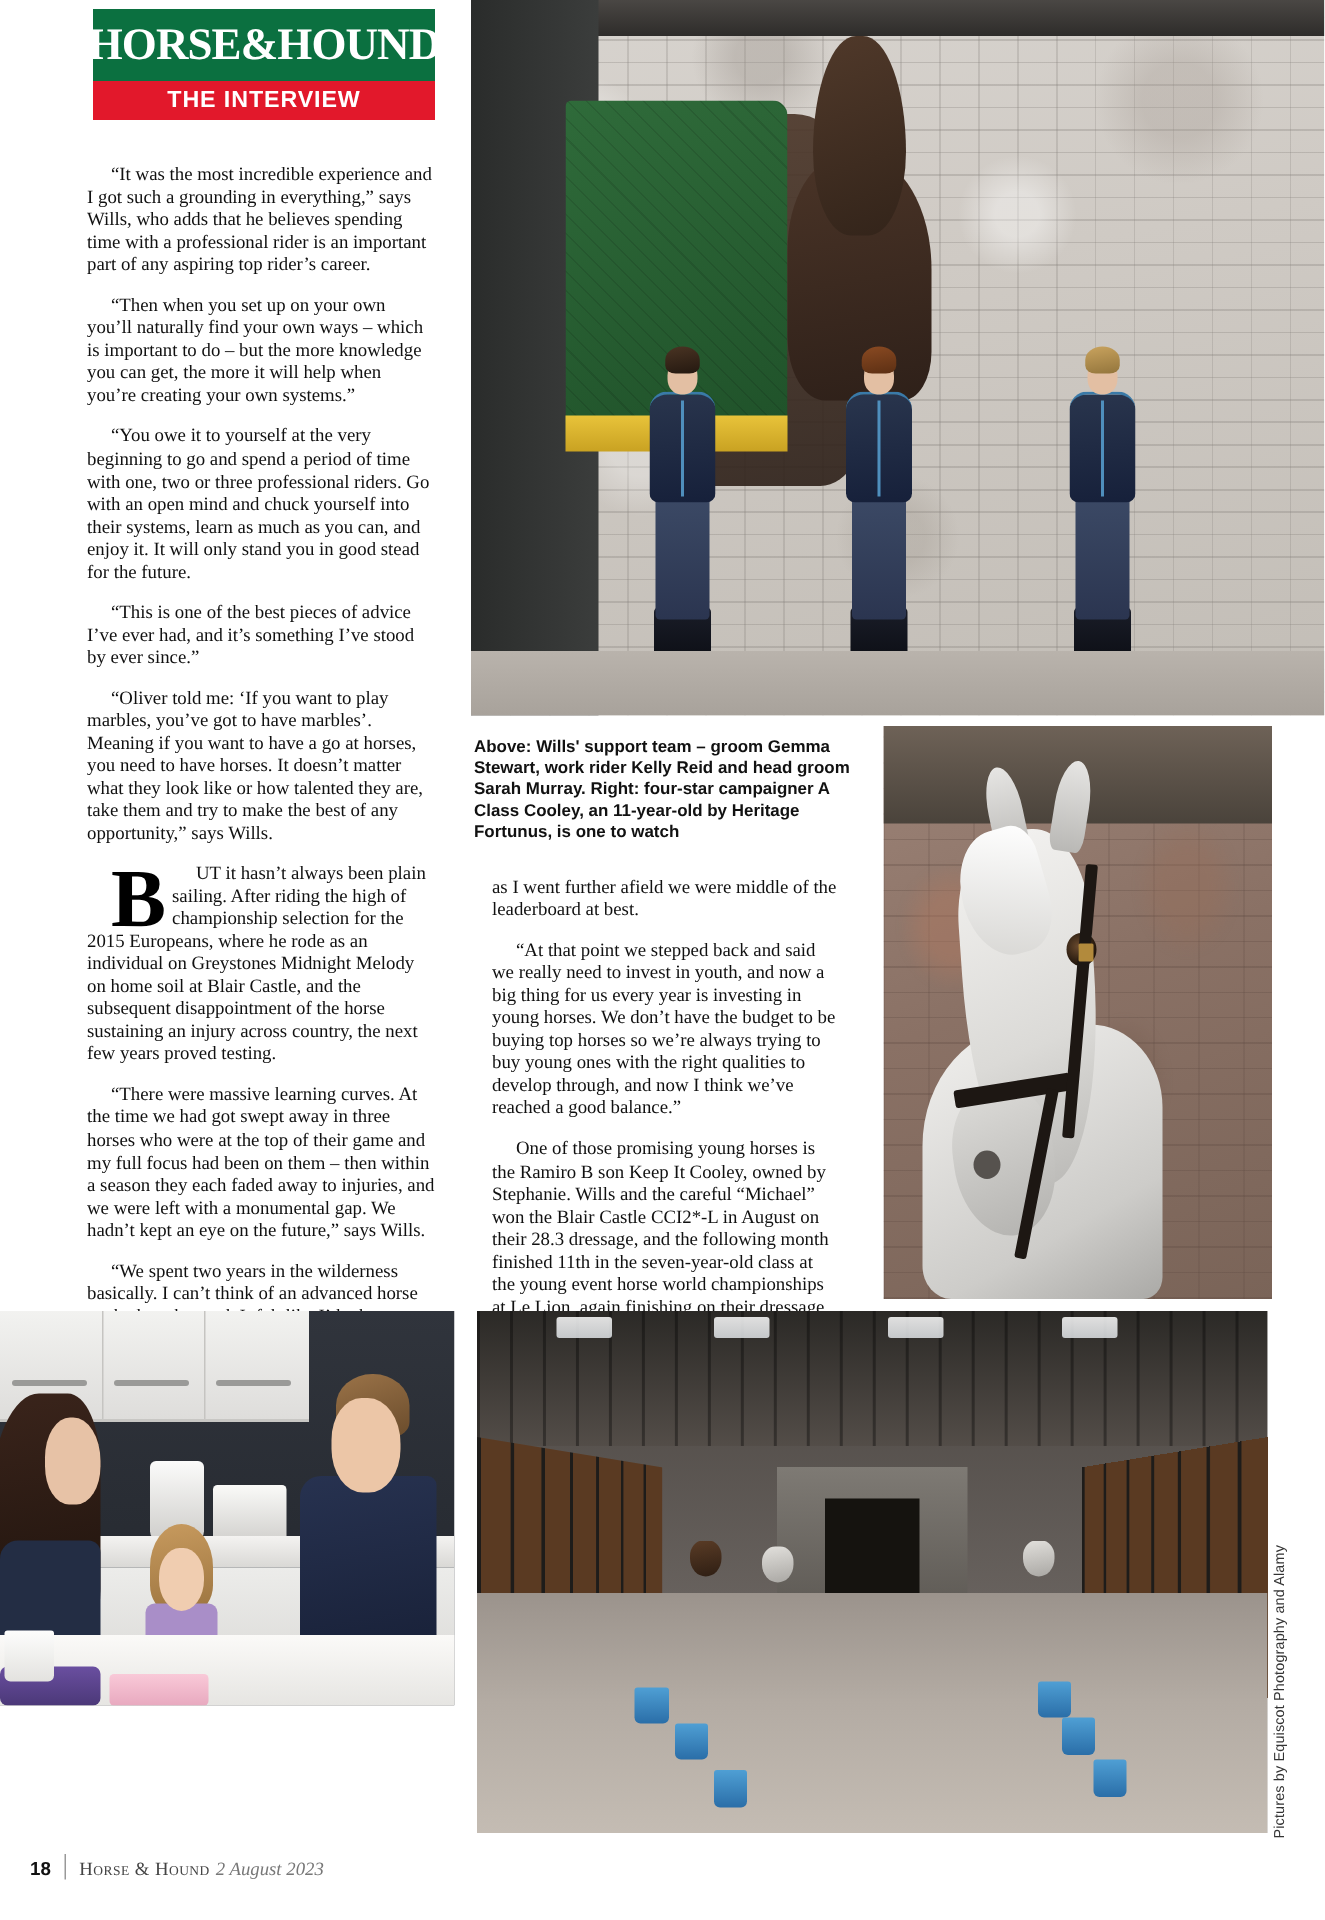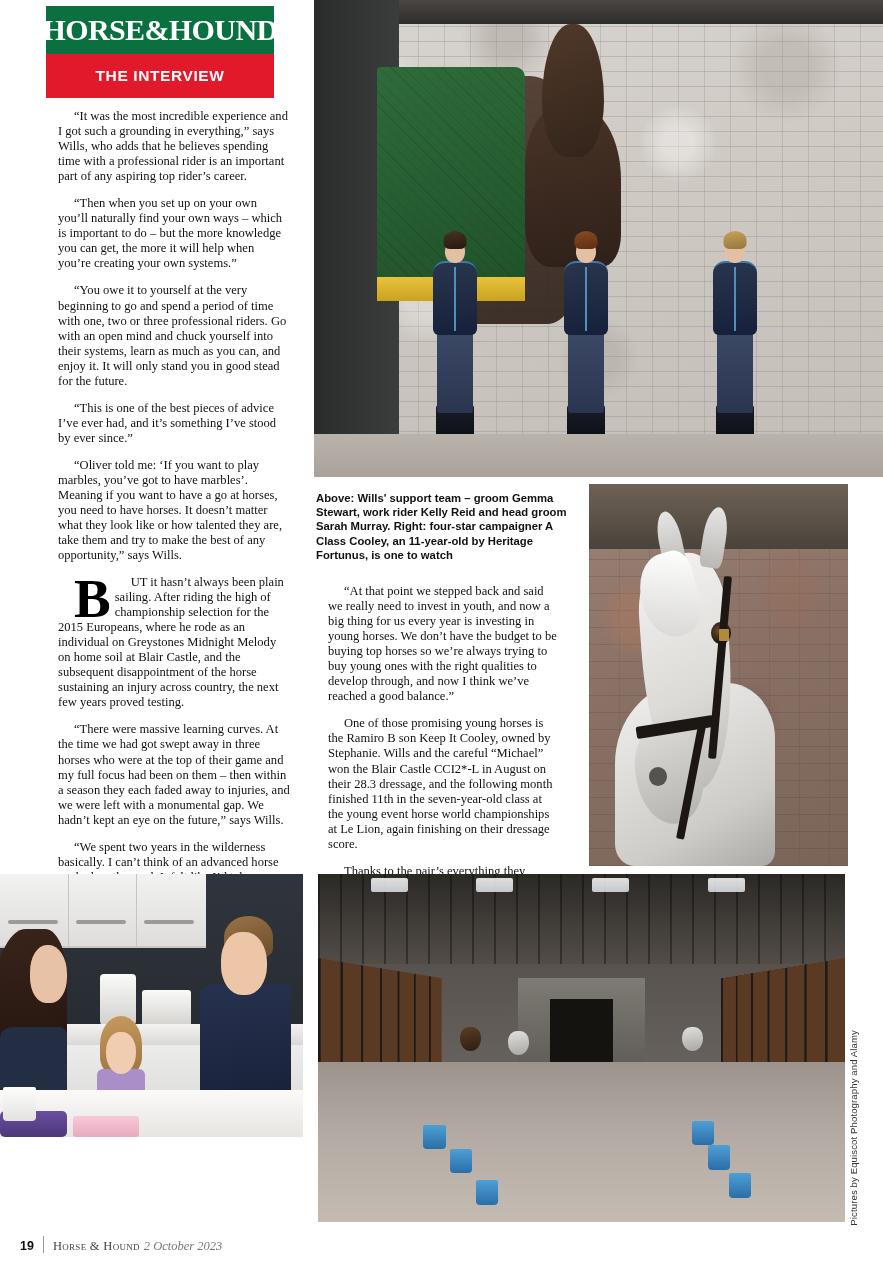--- a/index.html
+++ b/index.html
@@ -11,42 +11,42 @@
     font-family: "Liberation Serif", serif;
     position: relative;
     overflow: hidden;
   }
 
   .page { position: relative; width: 883px; height: 1280px; }
 
   
   .masthead {
     position: absolute;
-    left: 46px; top: 6px;
+    left: 62px; top: 6px;
     width: 228px; height: 74px;
   }
   .masthead-green {
     background: #0b7040;
     height: 48px;
     display: flex;
     align-items: center;
     justify-content: center;
   }
   .masthead-title {
     color: #ffffff;
     font-family: "Liberation Serif", serif;
     font-weight: bold;
     font-size: 30px;
     letter-spacing: -0.6px;
     line-height: 1;
     white-space: nowrap;
   }
   .masthead-red {
     background: #e2182b;
-    height: 44px;
+    height: 26px;
     display: flex;
     align-items: center;
     justify-content: center;
   }
   .masthead-sub {
     color: #ffffff;
     font-family: "Liberation Sans", sans-serif;
     font-weight: bold;
     font-size: 15.5px;
     letter-spacing: 0.6px;
@@ -465,20 +465,21 @@
 
   <div class="col-text" id="col1b">
     <p class="dropcap-para">
       <span class="dropcap">B</span><span>UT it hasn’t always been plain sailing. After riding the high of championship selection for the 2015 Europeans, where he rode as an individual on Greystones Midnight Melody on home soil at Blair Castle, and the subsequent disappointment of the horse sustaining an injury across country, the next few years proved testing.</span>
     </p>
     <p>“There were massive learning curves. At the time we had got swept away in three horses who were at the top of their game and my full focus had been on them – then within a season they each faded away to injuries, and we were left with a monumental gap. We hadn’t kept an eye on the future,” says Wills.</p>
     <p>“We spent two years in the wilderness basically. I can’t think of an advanced horse we had on the yard. It felt like I’d taken a massive step backwards and I was struggling to make those breakthroughs I was keen to do again. I was very competitive in Scotland, but as soon</p>
   </div>
 
   <div class="col-text" id="col2">
+    <p class="noindent">as I went further afield we were middle of the leaderboard at best.</p>
     <p>“At that point we stepped back and said we really need to invest in youth, and now a big thing for us every year is investing in young horses. We don’t have the budget to be buying top horses so we’re always trying to buy young ones with the right qualities to develop through, and now I think we’ve reached a good balance.”</p>
     <p>One of those promising young horses is the Ramiro B son Keep It Cooley, owned by Stephanie. Wills and the careful “Michael” won the Blair Castle CCI2*-L in August on their 28.3 dressage, and the following month finished 11th in the seven-year-old class at the young event horse world championships at Le Lion, again finishing on their dressage score.</p>
     <p>Thanks to the pair’s everything they</p>
   </div>
 
   <div class="photo" id="photo-team">
     <div class="stonewall"></div>
     <div class="barn-beam"></div>
     <div class="barn-door-left"></div>
 
@@ -591,19 +592,19 @@
     <div class="s-bucket" style="left:25%; top:79%;"></div>
     <div class="s-bucket" style="left:30%; top:88%;"></div>
     <div class="s-bucket" style="left:71%; top:71%;"></div>
     <div class="s-bucket" style="left:74%; top:78%;"></div>
     <div class="s-bucket" style="left:78%; top:86%;"></div>
   </div>
 
   <div class="credit">Pictures by Equiscot Photography and Alamy</div>
 
   <div class="footer">
-    <span class="folio">19</span>
+    <span class="folio">18</span>
     <span class="folio-rule"></span>
     <span class="footer-mag">Horse &amp; Hound</span>
-    <span class="footer-date">2 October 2023</span>
+    <span class="footer-date">2 August 2023</span>
   </div>
 
 </div>
 
 </body></html>

